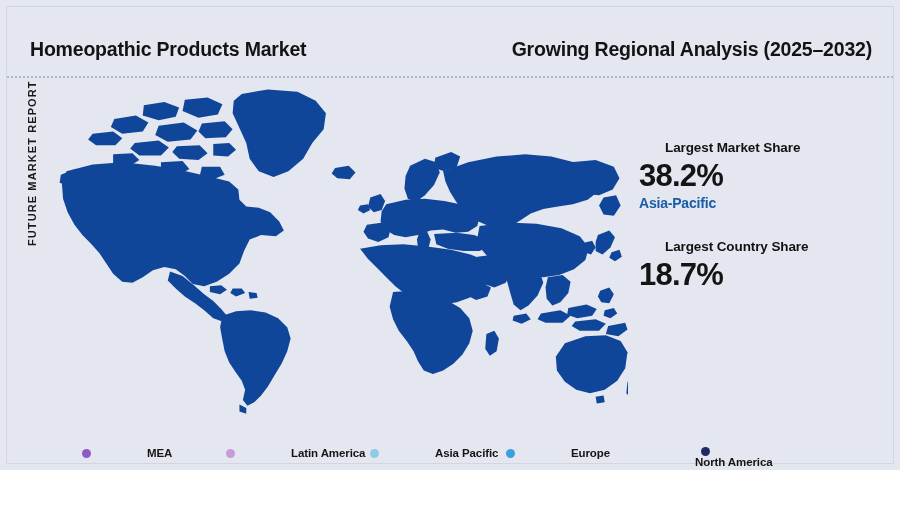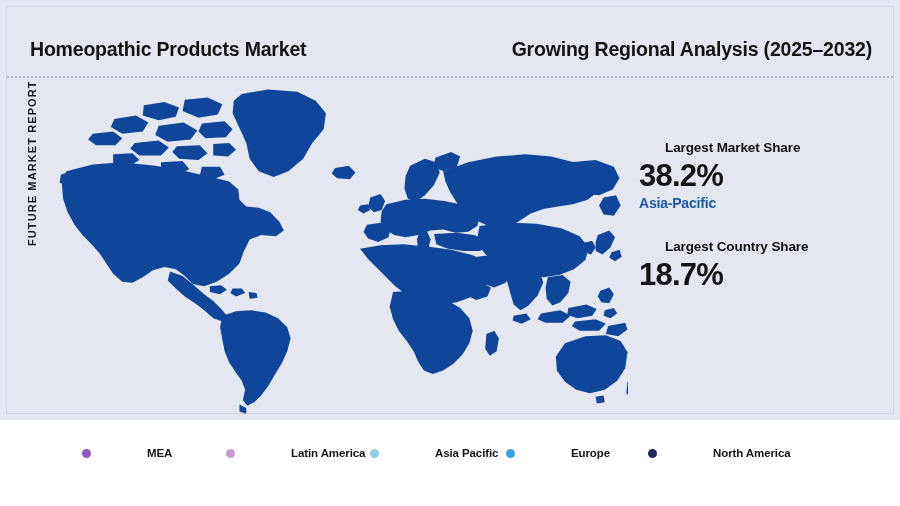--- a/index.html
+++ b/index.html
@@ -11,21 +11,21 @@
   body {
     width: 900px;
     height: 506px;
     overflow: hidden;
     font-family: "Liberation Sans", sans-serif;
   }
 
   .infographic {
     position: relative;
     width: 900px;
-    height: 420px;
+    height: 470px;
     background: #E4E7EF;
     box-sizing: border-box;
   }
 
   
   .frame {
     position: absolute;
     left: 6px;
     top: 6px;
     right: 6px;
@@ -337,20 +337,20 @@
     <div class="legend-item" style="left:288px;">
       <span class="legend-dot" style="background-color: rgb(142, 204, 227);"></span>
       <span class="legend-label">Asia Pacific</span>
     </div>
 
     <div class="legend-item" style="left:424px;">
       <span class="legend-dot" style="background-color: rgb(59, 159, 224);"></span>
       <span class="legend-label">Europe</span>
     </div>
 
-    <div class="legend-item" style="left:566px;">
+    <div class="legend-item" style="left:566px;flex-direction:column;">
       <span class="legend-dot" style="background-color: rgb(31, 42, 99);"></span>
       <span class="legend-label">North America</span>
     </div>
 
   </div>
 
 </div>
 
 </body></html>

